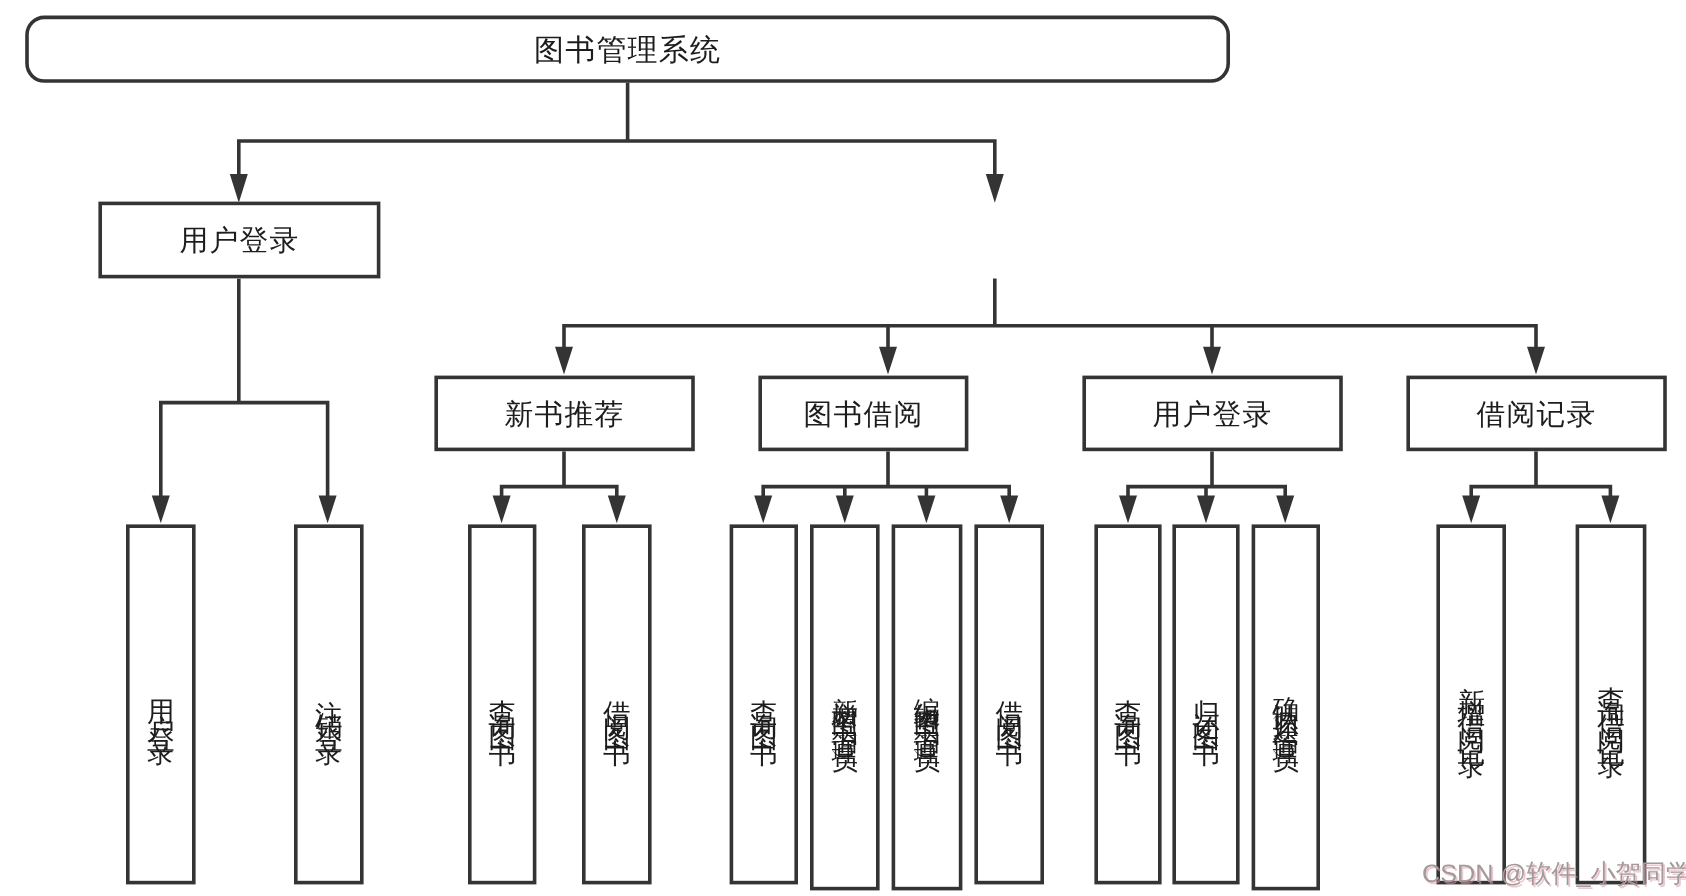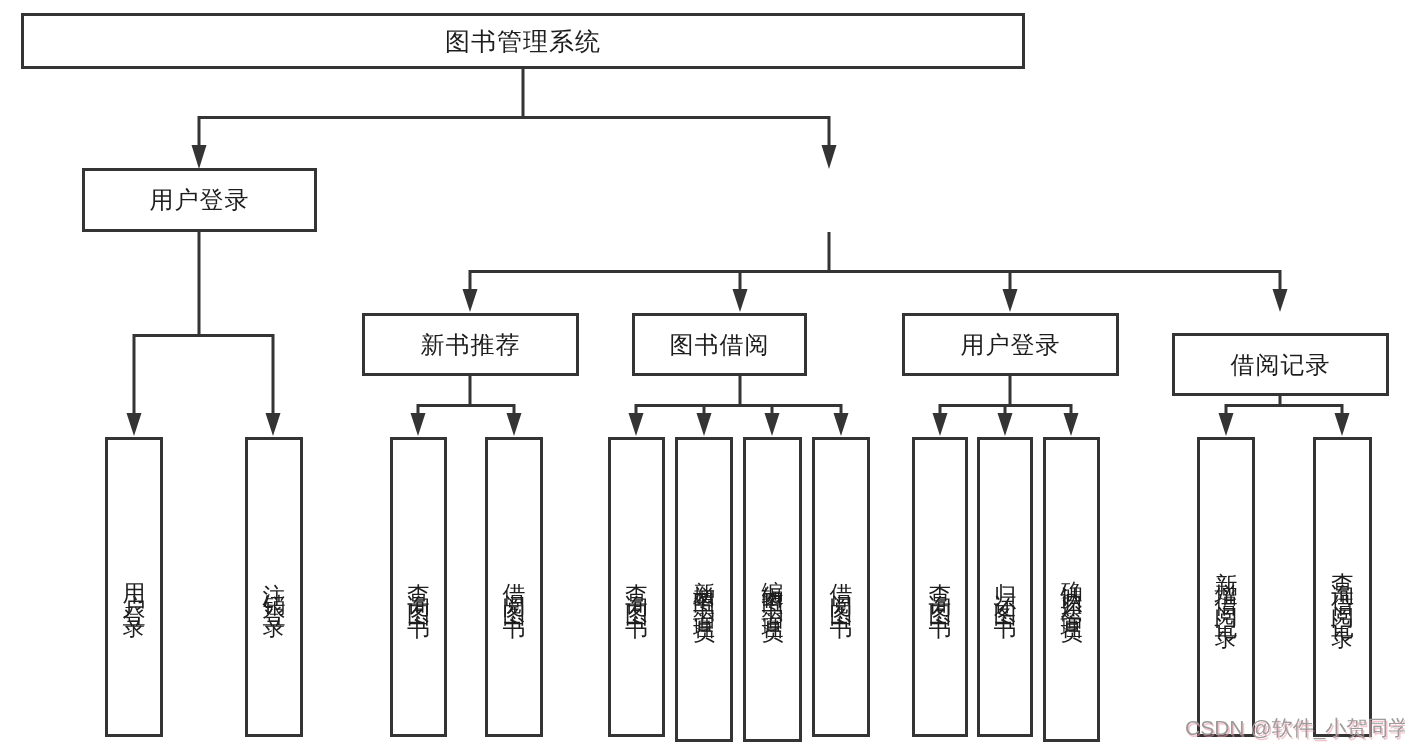--- a/index.html
+++ b/index.html
@@ -6,21 +6,21 @@
   .stage{
     position:relative;width:1405px;height:747px;background:#ffffff;overflow:hidden;
     font-family:"Liberation Sans","DejaVu Sans",sans-serif;color:#1d1d1d;
   }
   .connectors{position:absolute;left:0;top:0;width:1405px;height:747px;pointer-events:none;}
   .node{
     position:absolute;box-sizing:border-box;border:3px solid #343434;background:#ffffff;
     display:flex;align-items:center;justify-content:center;
   }
   .node.h{font-size:24px;letter-spacing:1px;white-space:nowrap;}
-  .node.root{font-size:25px;}
+  .node.root{font-size:25px;border-radius:16px;}
   .node.v{
     writing-mode:vertical-rl;text-orientation:mixed;
     font-size:23px;letter-spacing:11px;line-height:1;
   }
   .node.v.tall{font-size:22px;letter-spacing:6px;}
   .watermark{
     position:absolute;left:1185px;top:714px;font-size:21px;white-space:nowrap;
     color:#9c9c9c;text-shadow:1.5px 1.5px 0 rgba(236,146,160,0.55);
   }
 </style>
@@ -74,21 +74,21 @@
       M1334.5 413 L1349.5 413 L1342 436 Z"></path>
   </svg>
 
   <div class="node h root" style="left:21px;top:13px;width:1004px;height:56px;">图书管理系统</div>
 
   <div class="node h" style="left:82px;top:168px;width:235px;height:64px;">用户登录</div>
 
   <div class="node h" style="left:362px;top:313px;width:217px;height:63px;">新书推荐</div>
   <div class="node h" style="left:632px;top:313px;width:175px;height:63px;">图书借阅</div>
   <div class="node h" style="left:902px;top:313px;width:217px;height:63px;">用户登录</div>
-  <div class="node h" style="left:1172px;top:313px;width:217px;height:63px;margin-top:20px;">借阅记录</div>
+  <div class="node h" style="left:1172px;top:313px;width:217px;height:63px;">借阅记录</div>
 
   <div class="node v" style="left:105px;top:437px;width:58px;height:300px;">用户登录</div>
   <div class="node v" style="left:245px;top:437px;width:58px;height:300px;">注销登录</div>
 
   <div class="node v" style="left:390px;top:437px;width:57px;height:300px;">查询图书</div>
   <div class="node v" style="left:485px;top:437px;width:58px;height:300px;">借阅图书</div>
 
   <div class="node v" style="left:608px;top:437px;width:57px;height:300px;">查询图书</div>
   <div class="node v tall" style="left:675px;top:437px;width:58px;height:305px;">新增图书（管理员）</div>
   <div class="node v tall" style="left:743px;top:437px;width:59px;height:305px;">编辑图书（管理员）</div>

